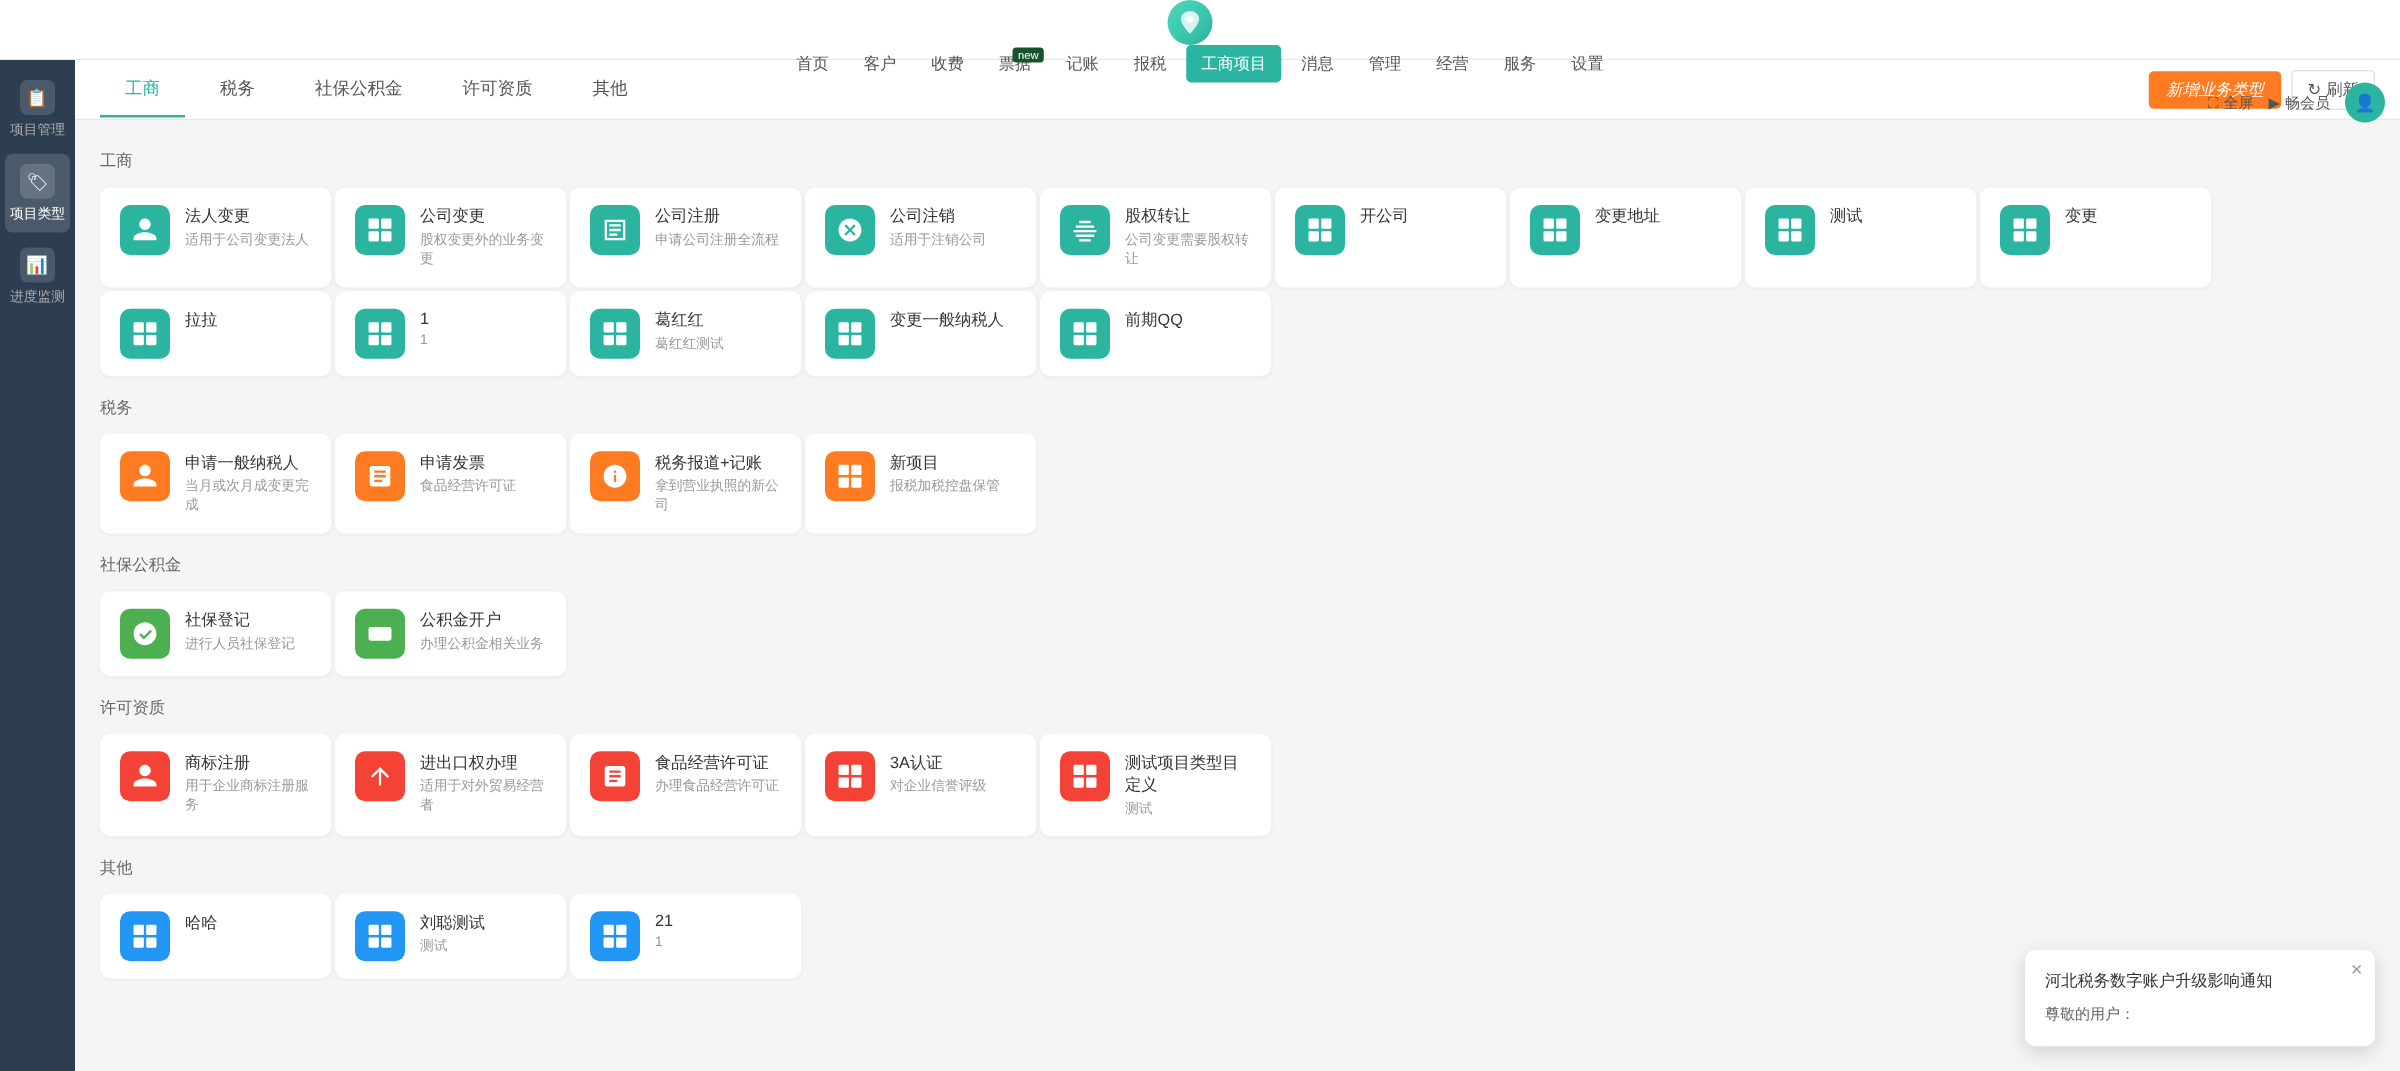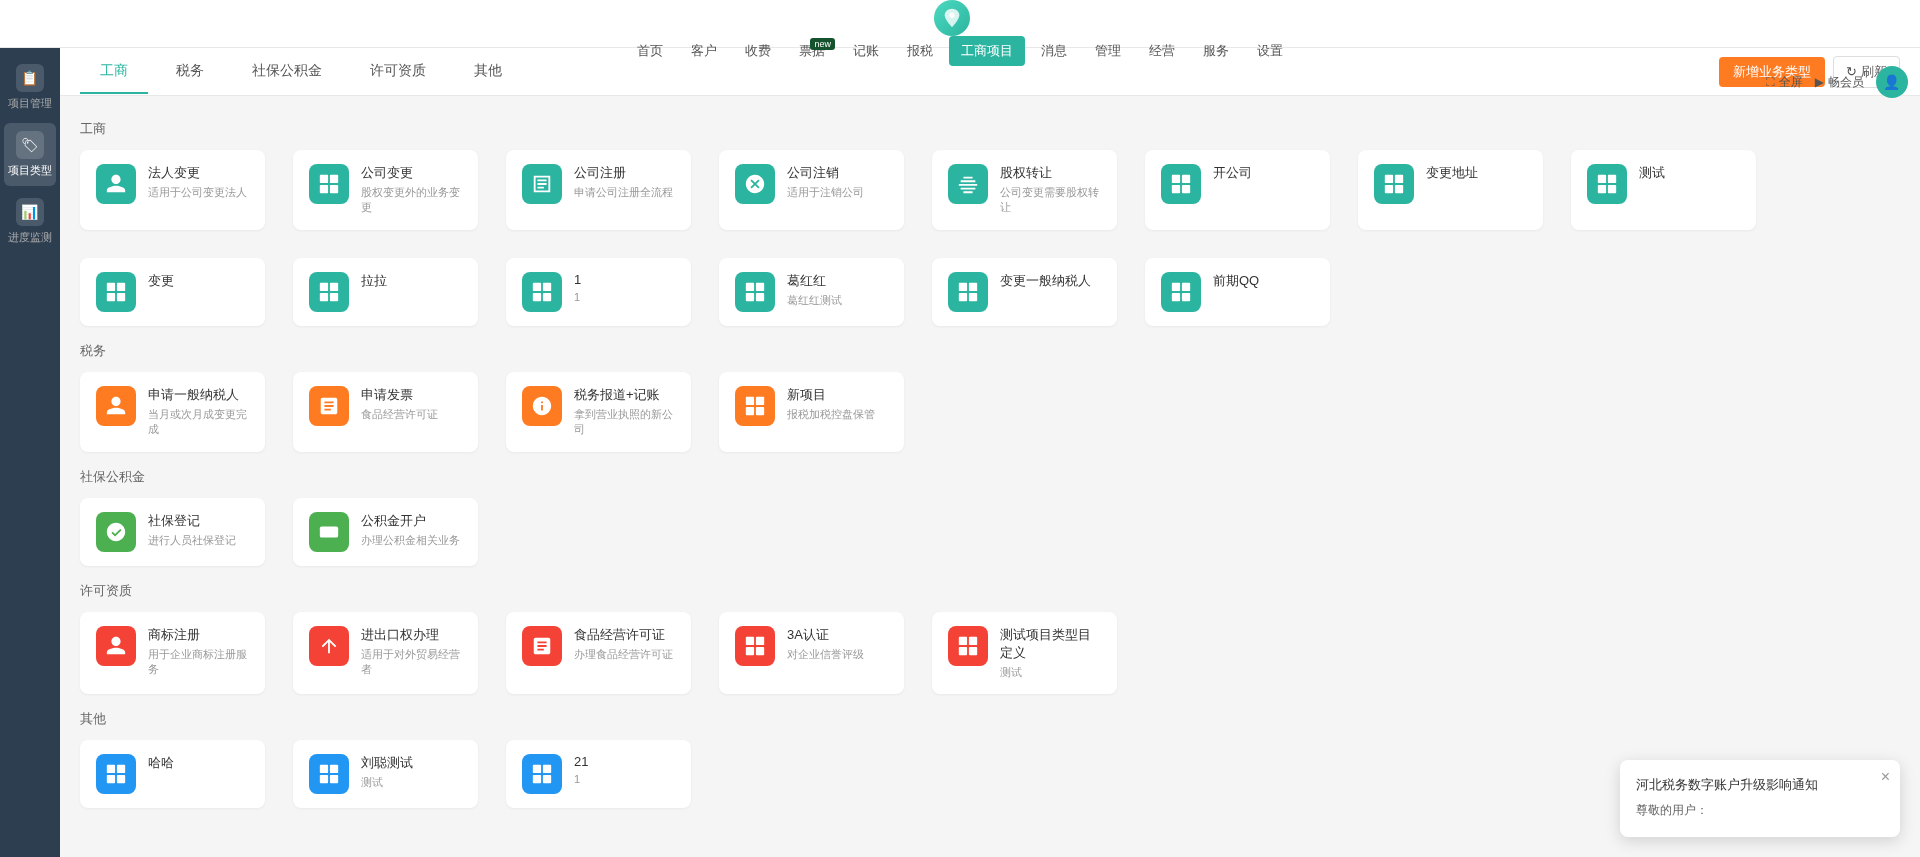--- a/index.html
+++ b/index.html
@@ -135,20 +135,21 @@
       display: flex; align-items: center; gap: 8px;
     }
     .btn-add-type {
       background: #ff7b21;
       color: #fff;
       border: none;
       padding: 6px 14px;
       border-radius: 4px;
       cursor: pointer;
       font-size: 13px;
+      font-style: italic;
     }
     .btn-refresh {
       background: transparent;
       border: 1px solid #ddd;
       color: #555;
       padding: 6px 12px;
       border-radius: 4px;
       cursor: pointer;
       font-size: 13px;
       display: flex; align-items: center; gap: 4px;
@@ -165,21 +166,21 @@
       font-size: 13px;
       color: #666;
       margin-bottom: 12px;
       margin-top: 8px;
     }
 
     
     .cards-grid {
       display: flex;
       flex-wrap: wrap;
-      gap: 28px;
+      gap: 3px;
       margin-bottom: 16px;
     }
 
     .card {
       background: #fff;
       border-radius: 8px;
       padding: 14px 16px;
       width: 185px;
       display: flex;
       align-items: flex-start;
@@ -233,21 +234,21 @@
       cursor: pointer;
       color: #999;
       font-size: 16px;
     }
     .notification-title {
       font-size: 13px;
       font-weight: 500;
       margin-bottom: 8px;
       color: #333;
     }
-    .notification-body { color: #666; line-height: 1.6; font-family: Liberation Mono, monospace; }
+    .notification-body { color: #666; line-height: 1.6; }
   </style>
 </head>
 <body>
 
 <nav class="top-nav">
   <div class="nav-logo">
     <svg viewBox="0 0 24 24" fill="none">
       <path d="M12 2C8 2 4 5 4 9c0 5 8 13 8 13s8-8 8-13c0-4-4-7-8-7z" fill="white" opacity="0.8"></path>
       <circle cx="12" cy="9" r="3" fill="white"></circle>
     </svg>

